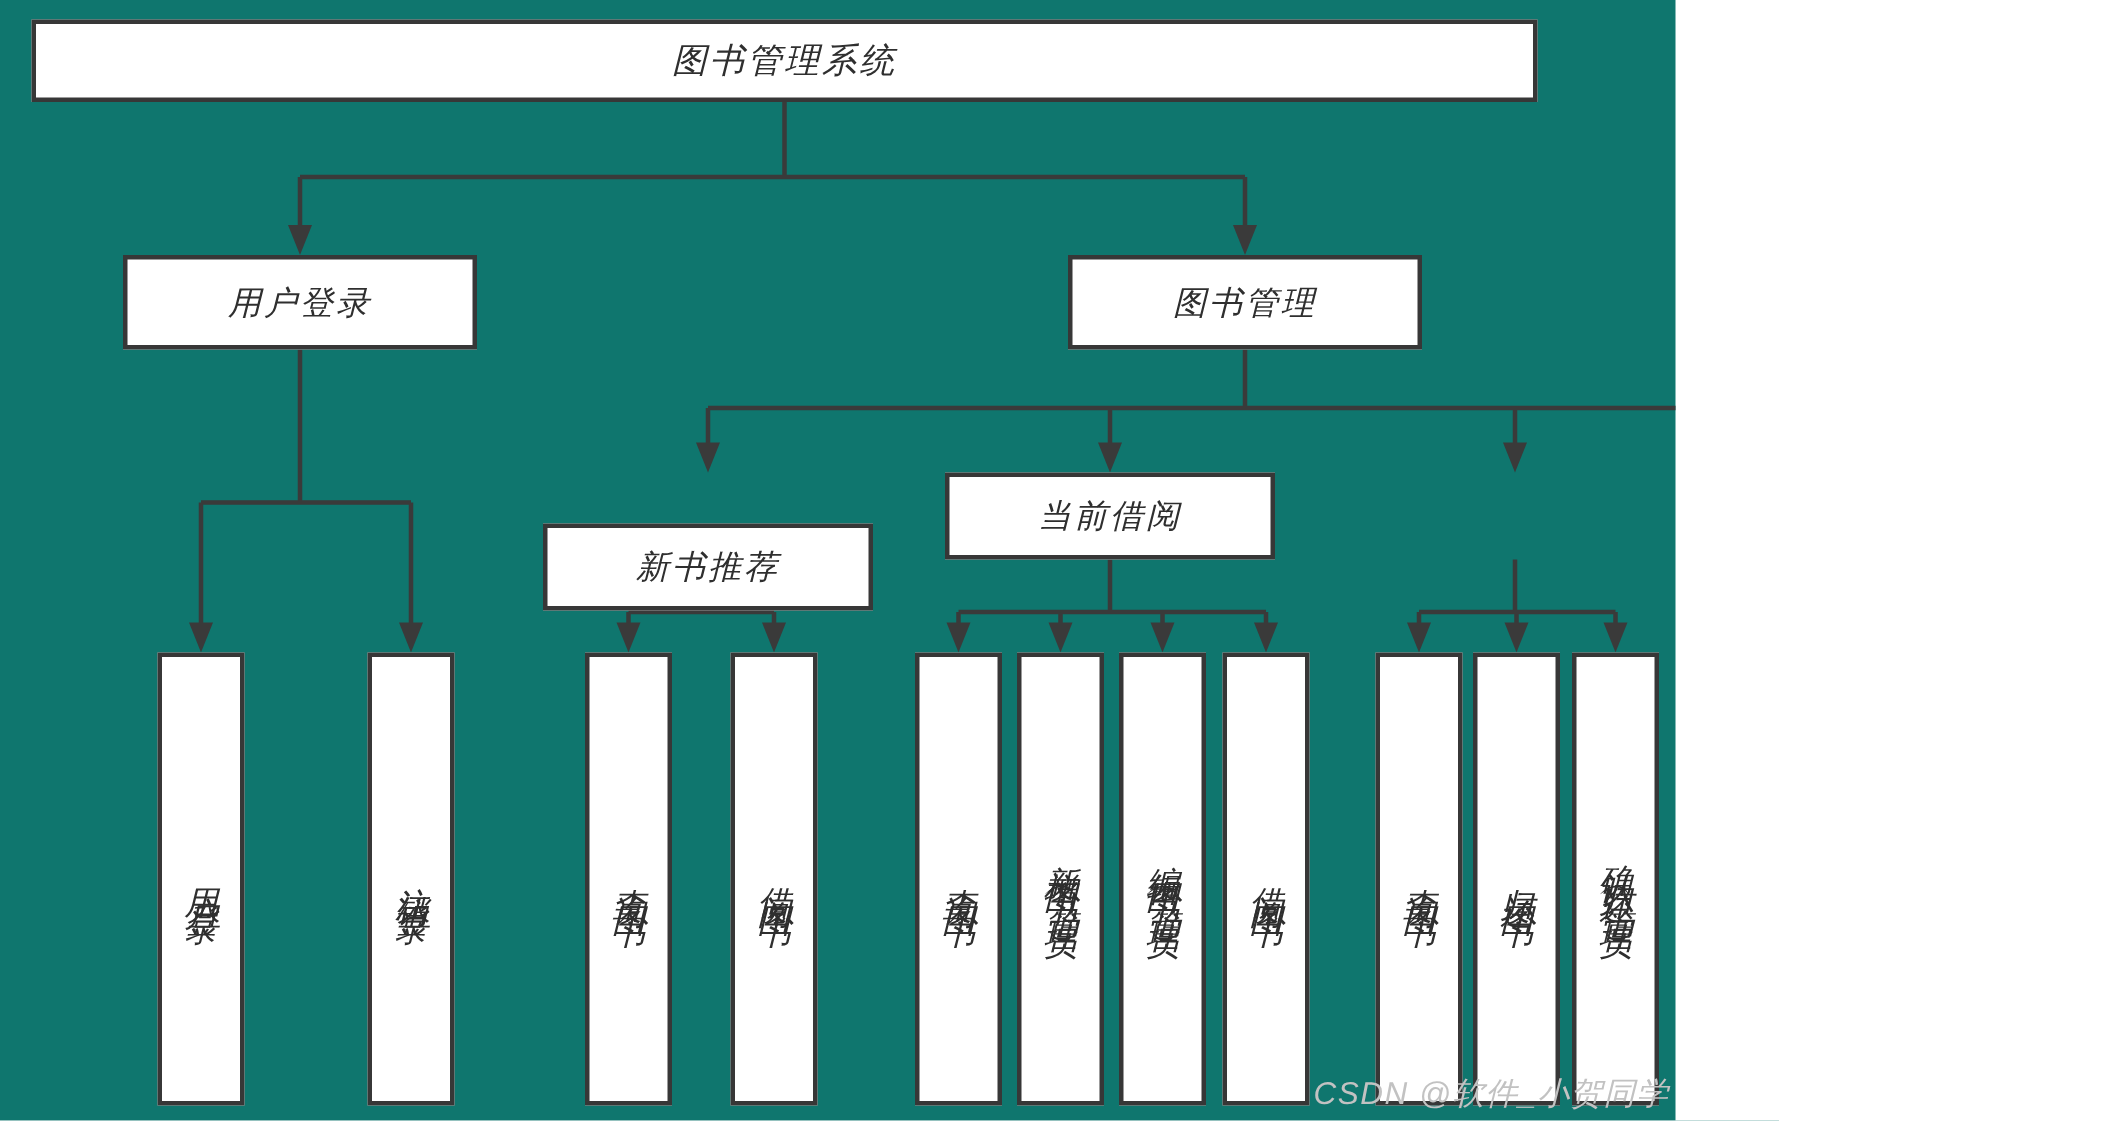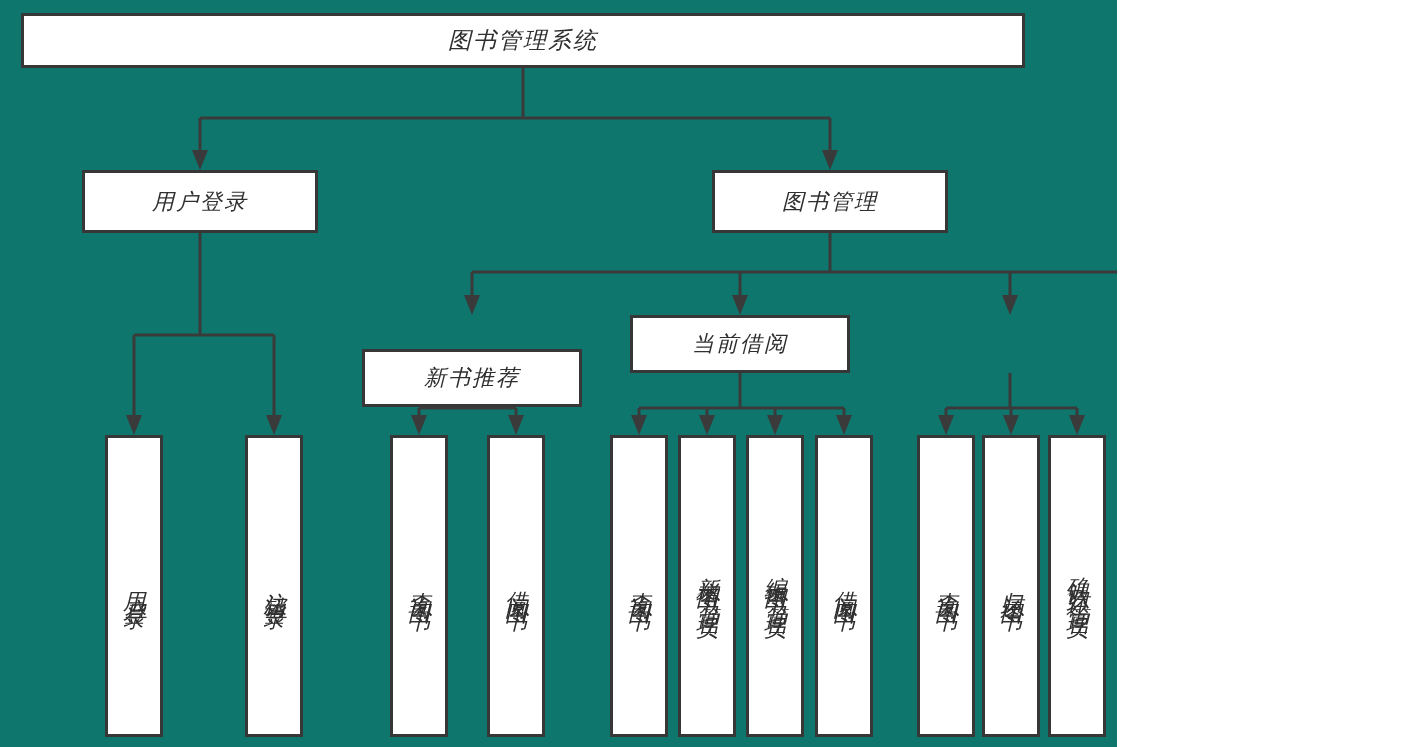--- a/index.html
+++ b/index.html
@@ -122,14 +122,15 @@
   <div class="node node-v" style="left:746px;">编辑图书（管理员）</div>
   <div class="node node-v" style="left:815px;">借阅图书</div>
 
   <div class="node node-v" style="left:917px;">查询图书</div>
   <div class="node node-v" style="left:982px;">归还图书</div>
   <div class="node node-v" style="left:1048px;">确认归还（管理员）</div>
 
   <div class="node node-v" style="left:1196px;">新增借阅记录</div>
   <div class="node node-v" style="left:1314px;">查询借阅记录</div>
 
+  <div class="watermark">CSDN @软件_小贺同学</div>
 
 </div>
 
 </body></html>

